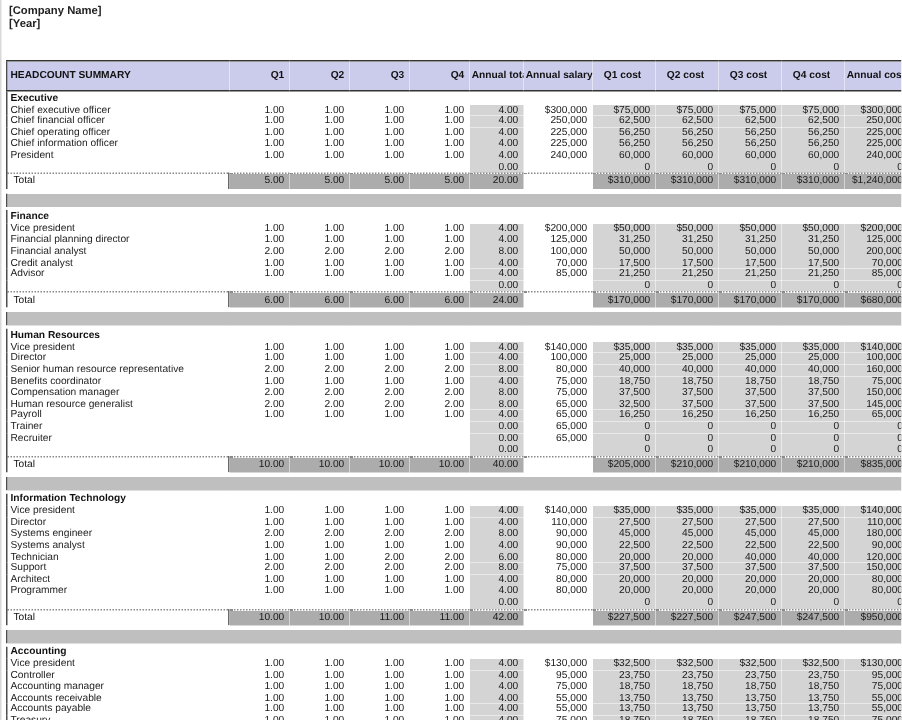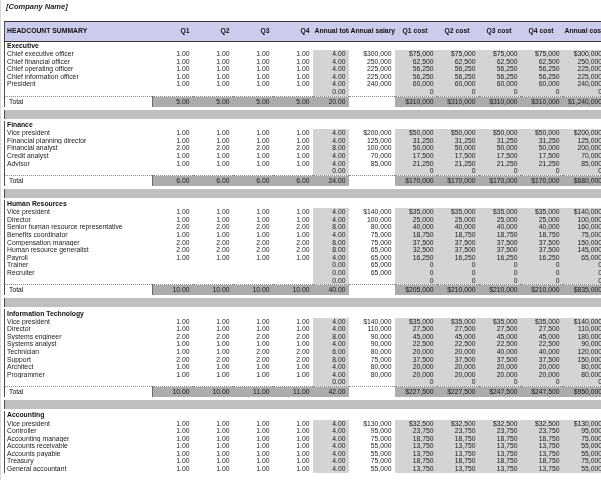--- a/index.html
+++ b/index.html
@@ -1,21 +1,21 @@
 <!DOCTYPE html>
 <html><head>
 <meta charset="utf-8">
 <style>
   html,body { margin:0; padding:0; background:#ffffff; }
   .page {
     width:601px; height:480px; overflow:hidden; position:relative;
     background:#ffffff; font-family:"Liberation Sans", sans-serif; color:#1a1a1a;
     box-sizing:border-box; border-left:1px solid #d9d9d9;
   }
-  .doc-header { padding:3px 0 9px 5px;font-style:italic; }
+  .doc-header { padding:3px 0 20px 5px; }
   .doc-header .hline { font-size:7.5px; font-weight:bold; line-height:8.6px; color:#222; }
 
   table.hc {
     margin-left:3px; border-collapse:collapse; table-layout:fixed; width:597px;
     border-left:1px solid #4d4d4d; border-right:1px solid #4d4d4d;
   }
   table.hc th, table.hc td {
     padding:0 3px 0 2px; overflow:hidden; white-space:nowrap;
     font-size:6.8px; line-height:7.6px; vertical-align:middle;
   }
@@ -54,20 +54,21 @@
     background:#ffffff; text-align:left; padding-left:4px; color:#111;
     border-right:1px solid #6a6a6a;
   }
 </style>
 </head>
 <body>
 
 <div class="page">
   <div class="doc-header">
     <div class="hline">[Company Name]</div>
+    <div class="hline">[Year]</div>
   </div>
 
   <table class="hc">
     <colgroup>
       <col style="width:148px">
       <col style="width:40px">
         <col style="width:40px">
         <col style="width:40px">
         <col style="width:40px">
       <col style="width:36px">

